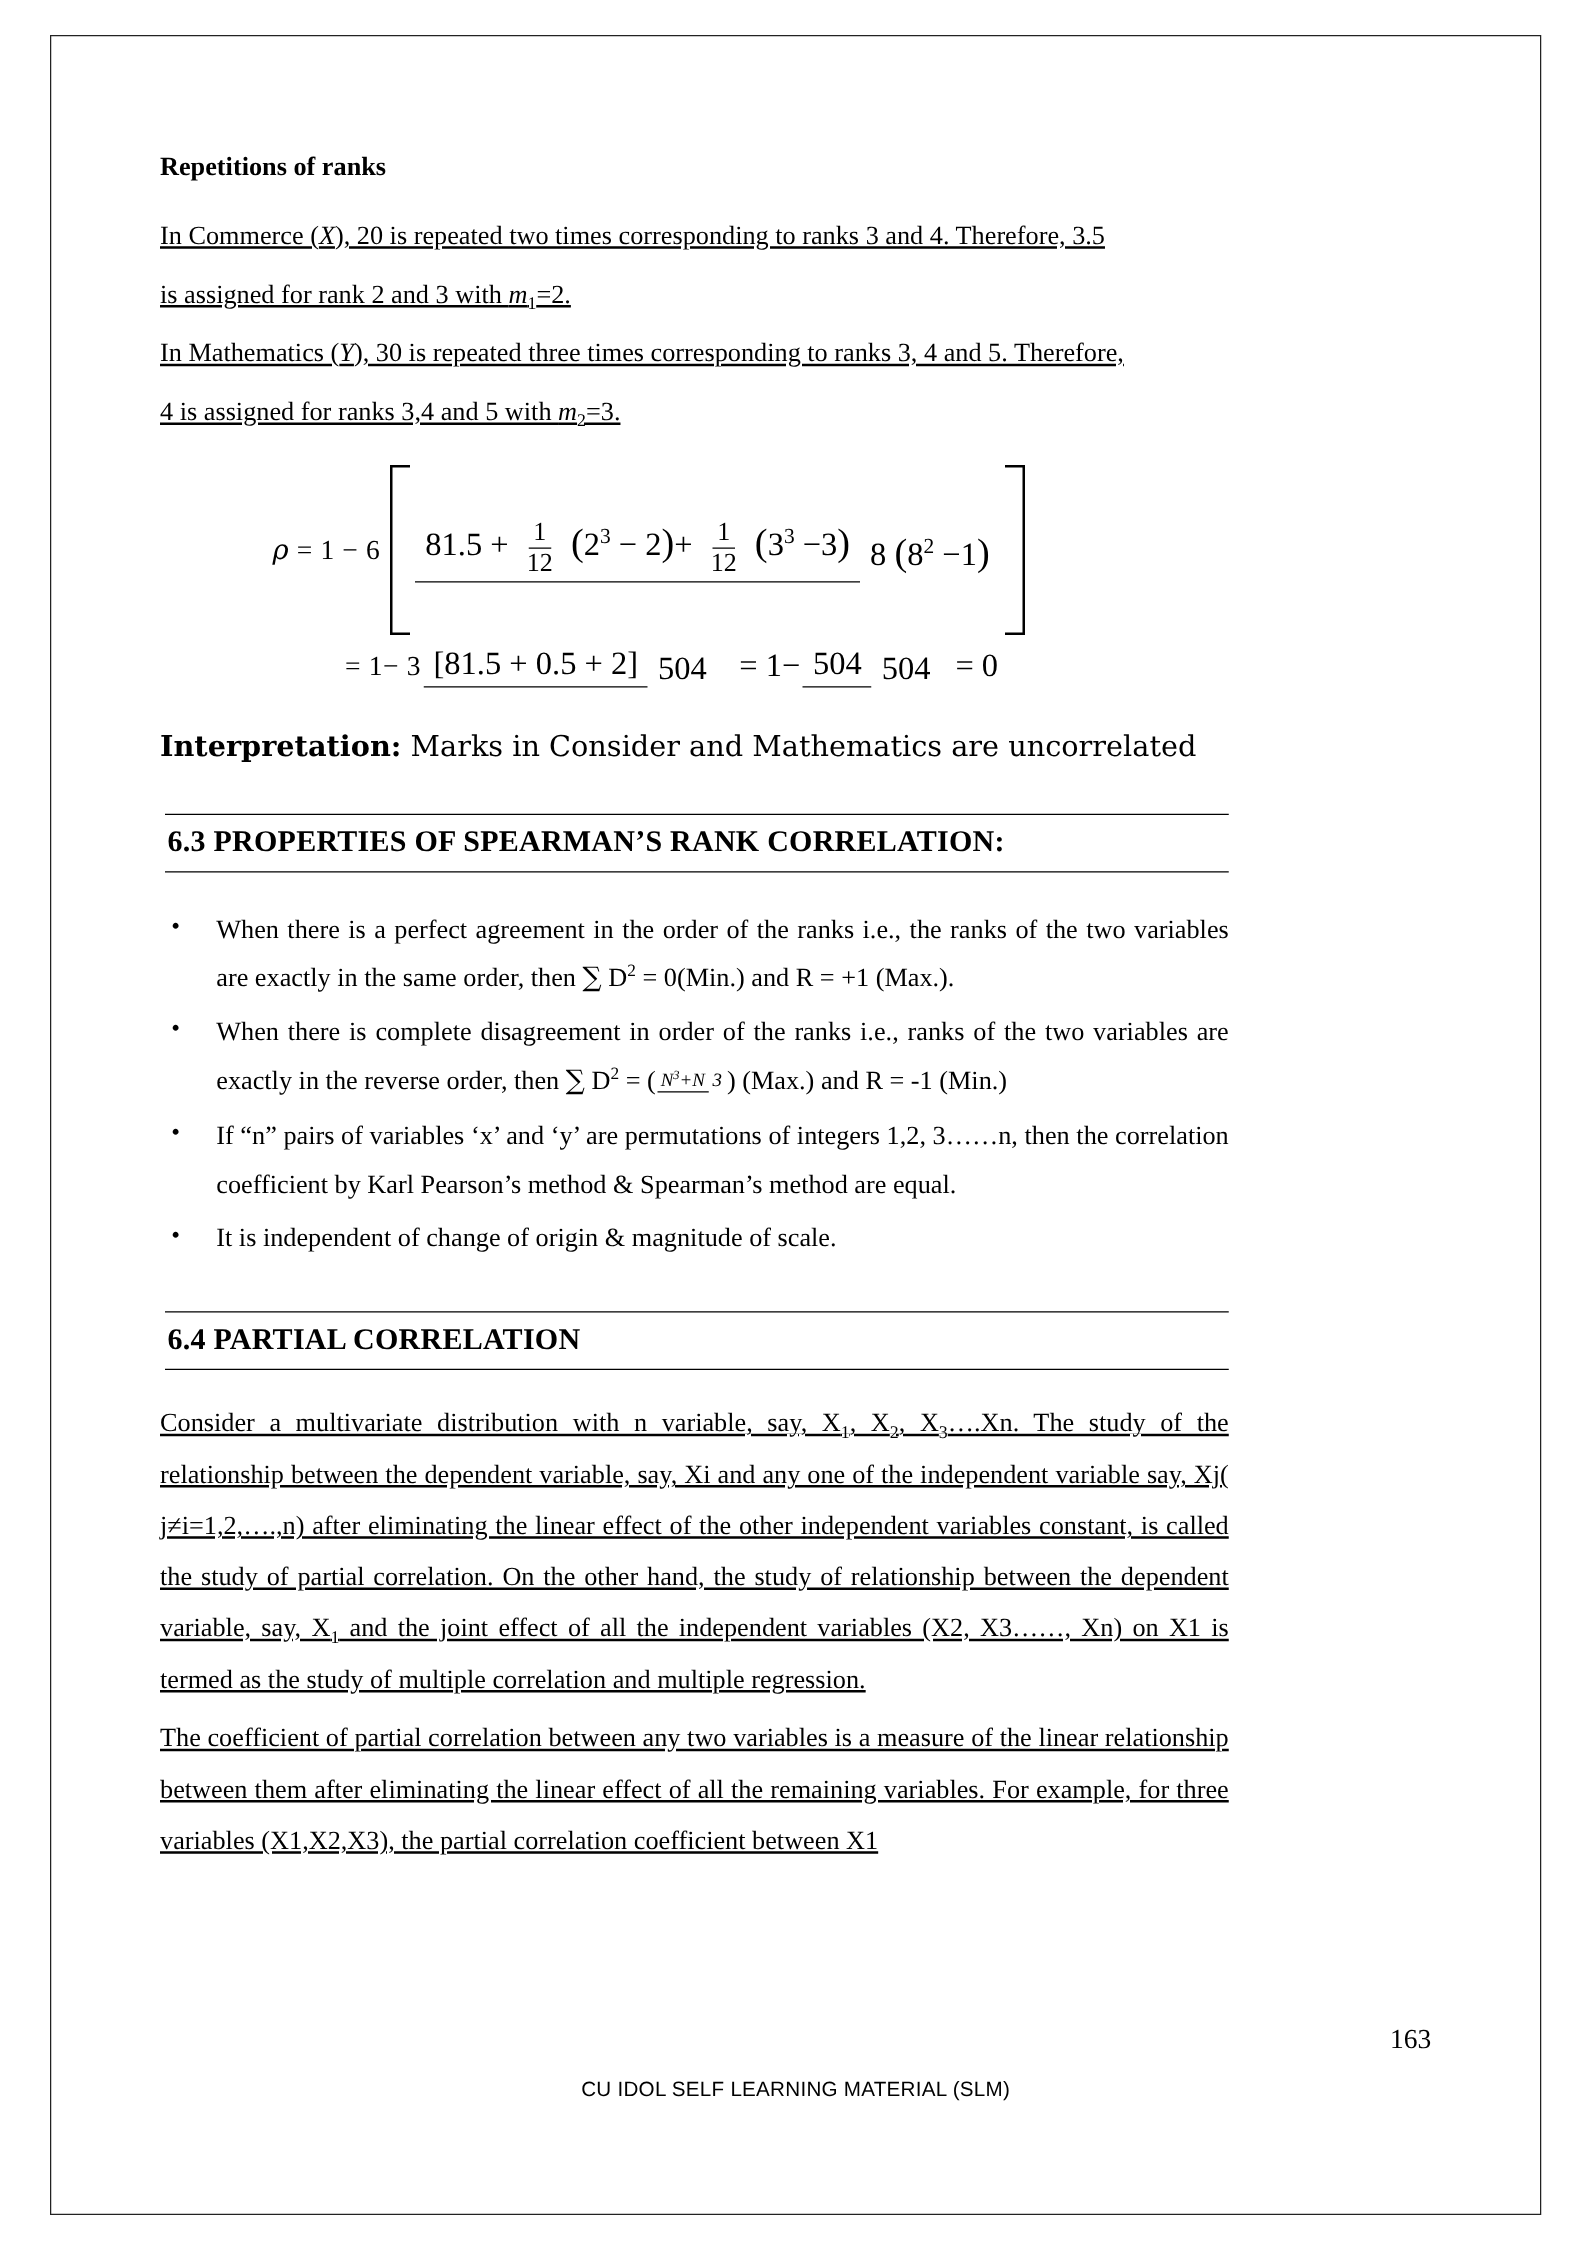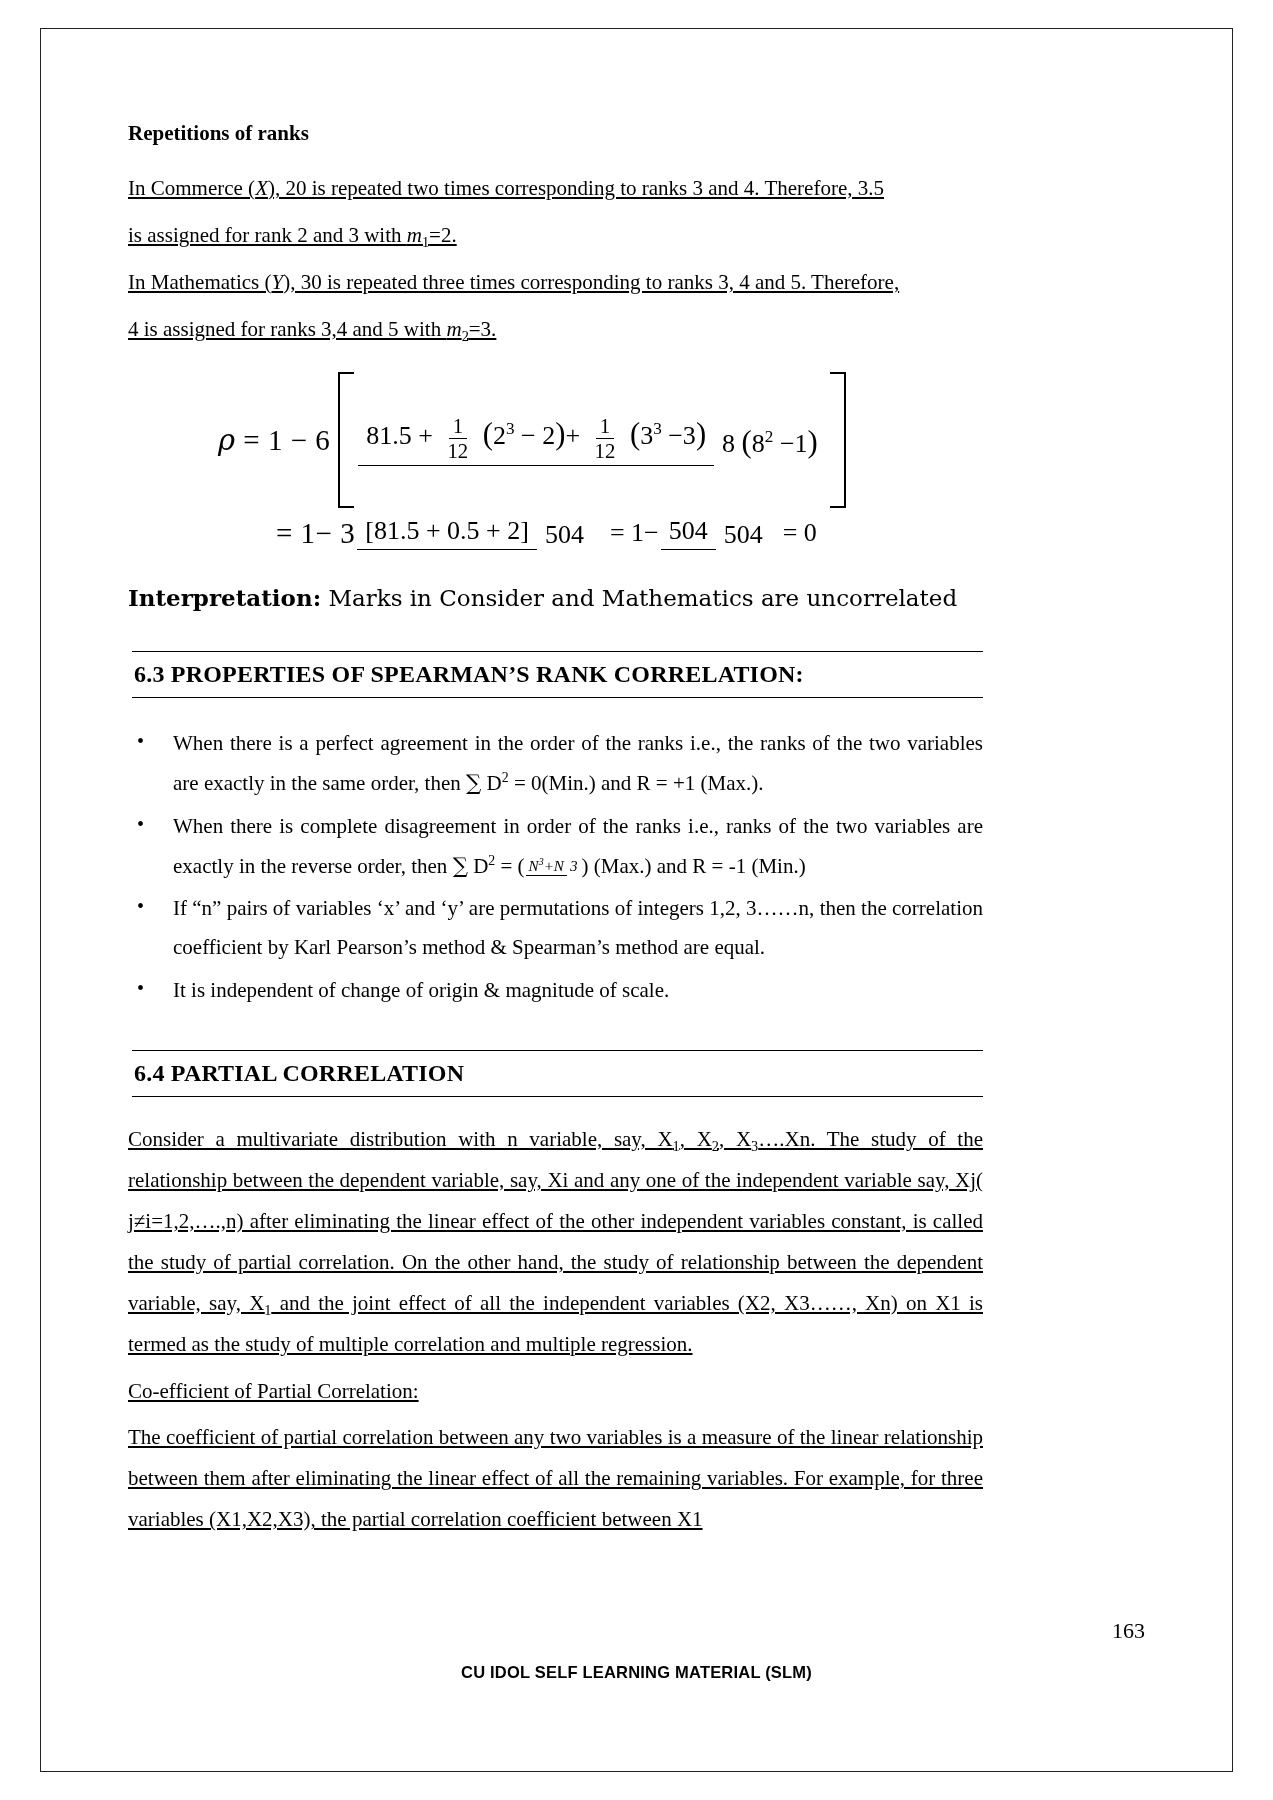--- a/index.html
+++ b/index.html
@@ -65,21 +65,21 @@
   .eq-line {
     display: flex;
     align-items: center;
     font-size: 26px;
   }
   .eq-line-1 { padding-left: 90px; }
   .eq-line-2 { padding-left: 148px; margin-top: 8px; }
 
   .eq-lhs {
     white-space: nowrap;
-    font-size: 29px;
+    font-size: 22px;
     letter-spacing: 0.5px;
   }
   .rho { font-style: italic; font-family: "DejaVu Serif", serif; }
 
   
   .bigbracket {
     display: inline-block;
     align-self: stretch;
     width: 14px;
     margin: 0 2px 0 8px;
@@ -193,21 +193,20 @@
   }
   .footer-note {
     position: absolute;
     left: 0;
     right: 0;
     top: 1663px;
     text-align: center;
     font-family: "Liberation Sans", sans-serif;
     font-size: 16.5px;
     letter-spacing: 0.2px;
-    font-weight: bold;
   }
 </style>
 </head>
 <body>
 
 <div class="page">
 
   <div class="page-border"></div>
 
   <div class="content">
@@ -282,21 +281,20 @@
 
       <li>If “n” pairs of variables ‘x’ and ‘y’ are permutations of integers 1,2, 3……n, then the correlation coefficient by Karl Pearson’s method &amp; Spearman’s method are equal.</li>
 
       <li>It is independent of change of origin &amp; magnitude of scale.</li>
     </ul>
 
     <div class="sec-head">6.4 PARTIAL CORRELATION</div>
 
     <p class="body justify" style="margin-top:22px"><span>Consider a multivariate distribution with n variable, say, X</span><sub>1</sub><span>, X</span><sub>2</sub><span>, X</span><sub>3</sub><span>….Xn. The study of the relationship between the dependent variable, say, Xi and any one of the independent variable say, Xj( j≠i=1,2,….,n) after eliminating the linear effect of the other independent variables constant, is called the study of partial correlation. On the other hand, the study of relationship between the dependent variable, say, X</span><sub>1</sub><span> and the joint effect of all the independent variables (X2, X3……, Xn) on X1 is termed as the study of multiple correlation and multiple regression.</span></p>
 
-    <p class="body">Co-efficient of Partial Correlation:</p>
 
     <p class="body justify">The coefficient of partial correlation between any two variables is a measure of the linear relationship between them after eliminating the linear effect of all the remaining variables. For example, for three variables (X1,X2,X3), the partial correlation coefficient between X1</p>
 
   </div>
 
   <div class="page-num">163</div>
   <div class="footer-note">CU IDOL SELF LEARNING MATERIAL (SLM)</div>
 
 </div>
 

